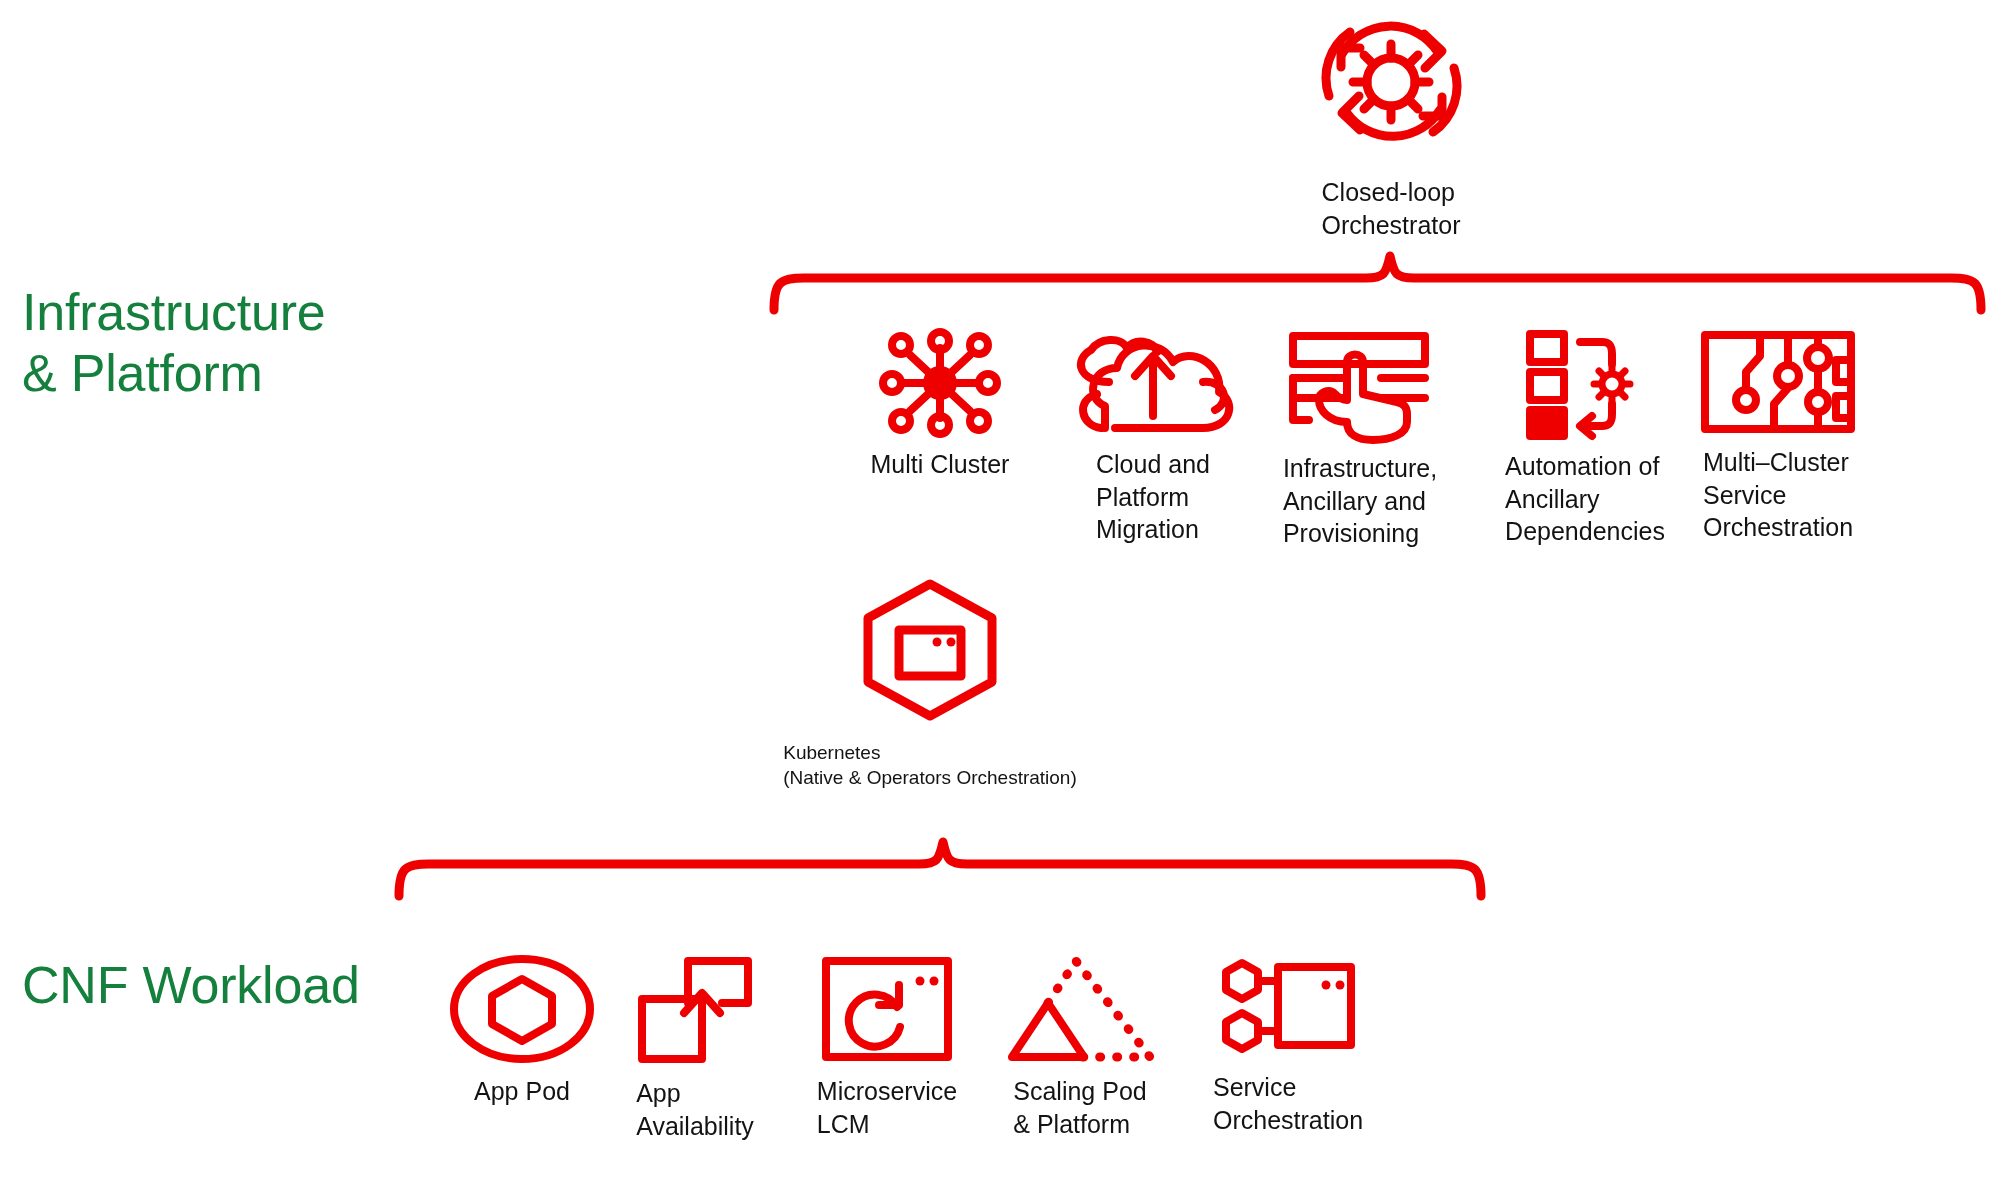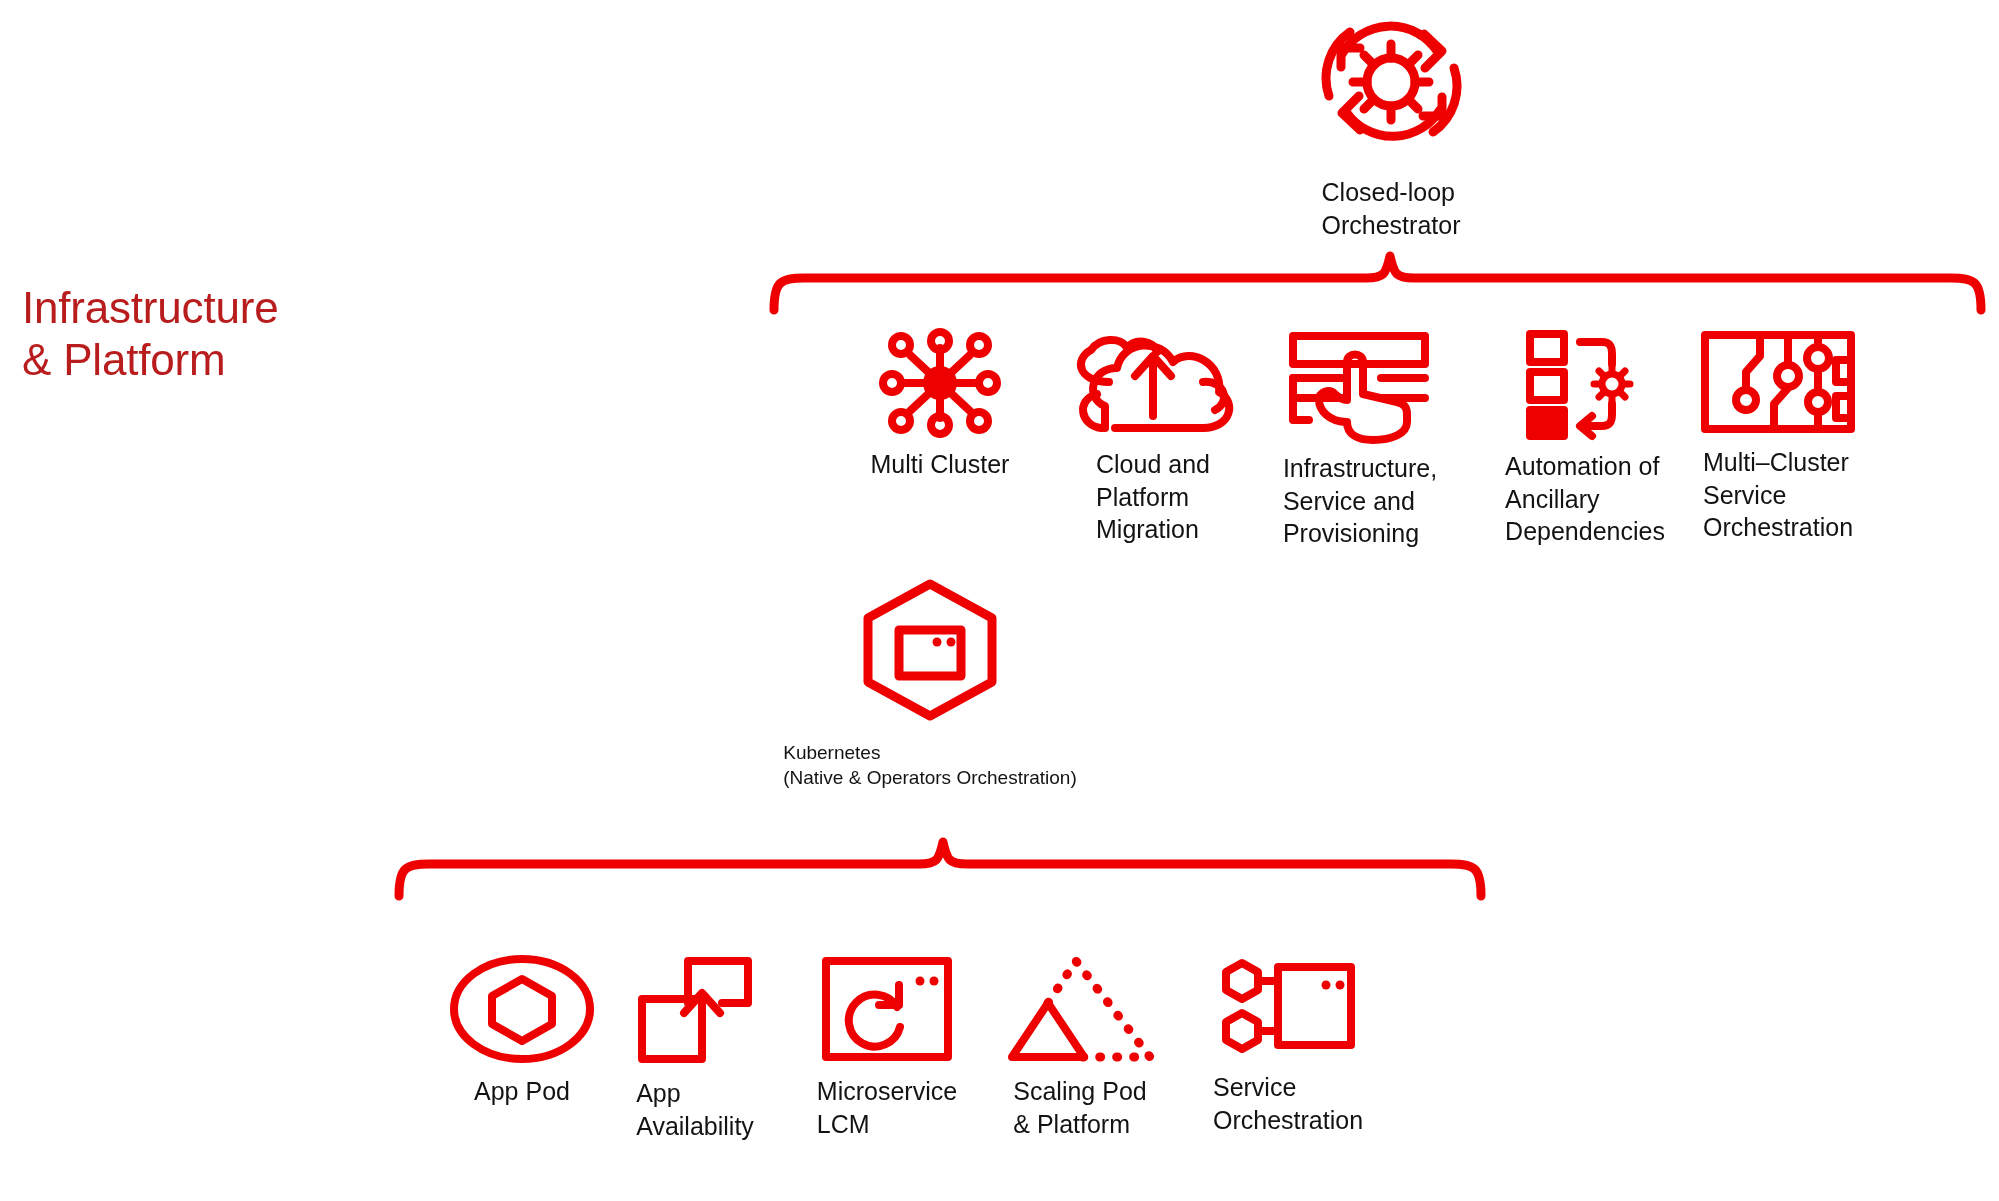--- a/index.html
+++ b/index.html
@@ -8,25 +8,25 @@
     width:1999px;height:1201px;position:relative;overflow:hidden;
     font-family:"Liberation Sans","DejaVu Sans",sans-serif;
     color:#1a1a1a;
     -webkit-font-smoothing:antialiased;
   }
   .stage{position:absolute;inset:0;}
 
   
   .section-title{
     position:absolute;
-    font-size:44px;
+    font-size:52px;
     line-height:1.18;
     font-weight:400;
     letter-spacing:-0.2px;
-    color:#b91c1c;
+    color:#15803d;
     white-space:pre-line;
   }
   #title-infra{left:22px;top:282px;}
   #title-cnf{left:22px;top:955px;}
 
   
   .brace{position:absolute;pointer-events:none;}
   #brace-top{left:770px;top:252px;}
   #brace-bottom{left:395px;top:838px;}
 
@@ -69,20 +69,21 @@
   svg{display:block;overflow:visible;}
 </style>
 </head>
 <body>
 
 <div class="stage">
 
   <div class="section-title" id="title-infra">Infrastructure
 &amp; Platform</div>
 
+  <div class="section-title" id="title-cnf">CNF Workload</div>
 
   <div class="node" id="node-orchestrator">
     <div class="icon-wrap">
       <svg width="160" height="150" viewBox="0 0 160 150">
         <g fill="none" stroke="#ee0000" stroke-width="9" stroke-linecap="round" stroke-linejoin="round">
 
           <circle cx="80" cy="72" r="24"></circle>
           <path d="M80 34 V48 M80 96 V110 M42 72 H56 M104 72 H118
                    M53 45 L63 55 M97 89 L107 99 M107 45 L97 55 M63 89 L53 99"></path>
 
@@ -182,21 +183,21 @@
                    L78 64
                    L112 72
                    C120 74 122 78 122 84
                    L122 92
                    C122 104 106 110 88 110
                    C72 110 62 104 62 92 Z"></path>
         </g>
       </svg>
     </div>
     <div class="label">Infrastructure,
-Service and
+Ancillary and
 Provisioning</div>
   </div>
 
   <div class="node" id="node-automation">
     <div class="icon-wrap">
       <svg width="122" height="108" viewBox="0 0 122 108">
         <g fill="none" stroke="#ee0000" stroke-width="8" stroke-linecap="round" stroke-linejoin="round">
           <rect x="6" y="4" width="34" height="28"></rect>
           <rect x="6" y="42" width="34" height="28"></rect>
           <rect x="6" y="80" width="34" height="26" fill="#ee0000"></rect>

